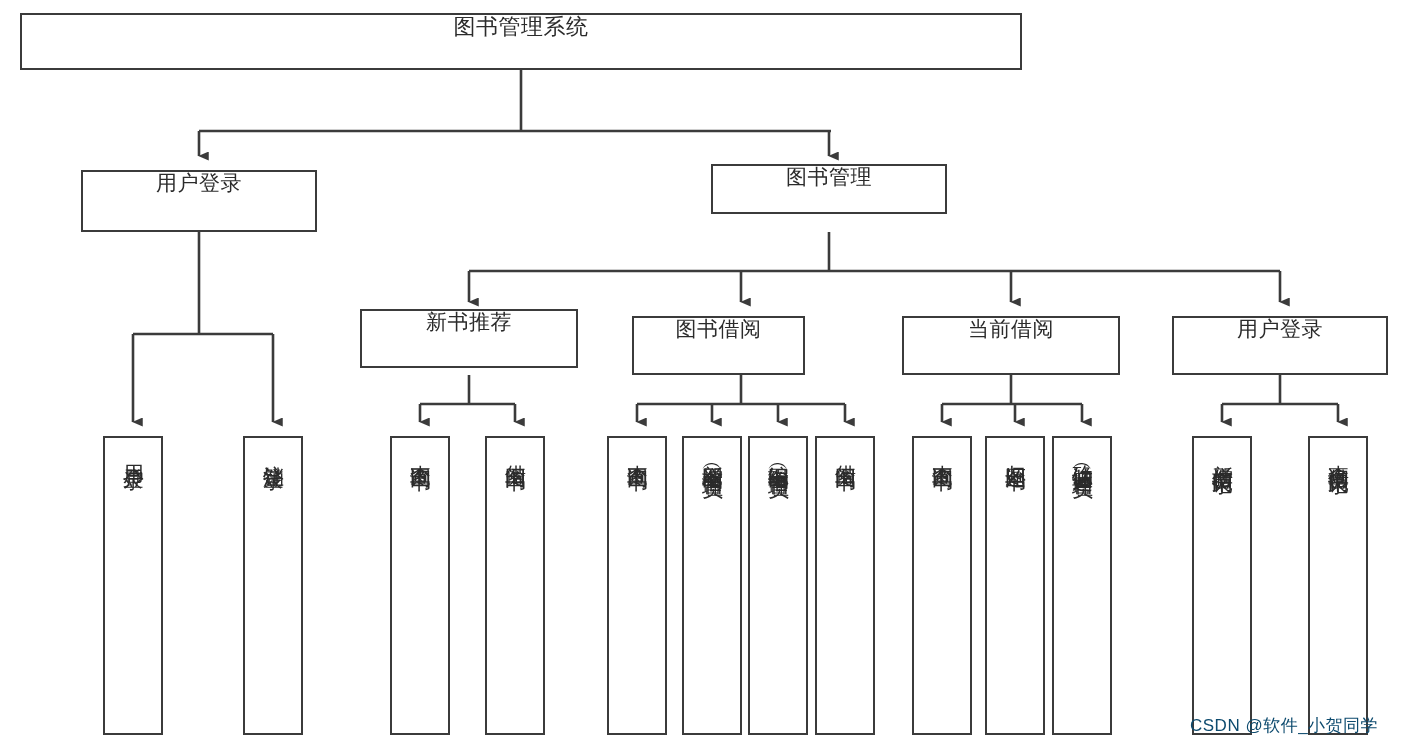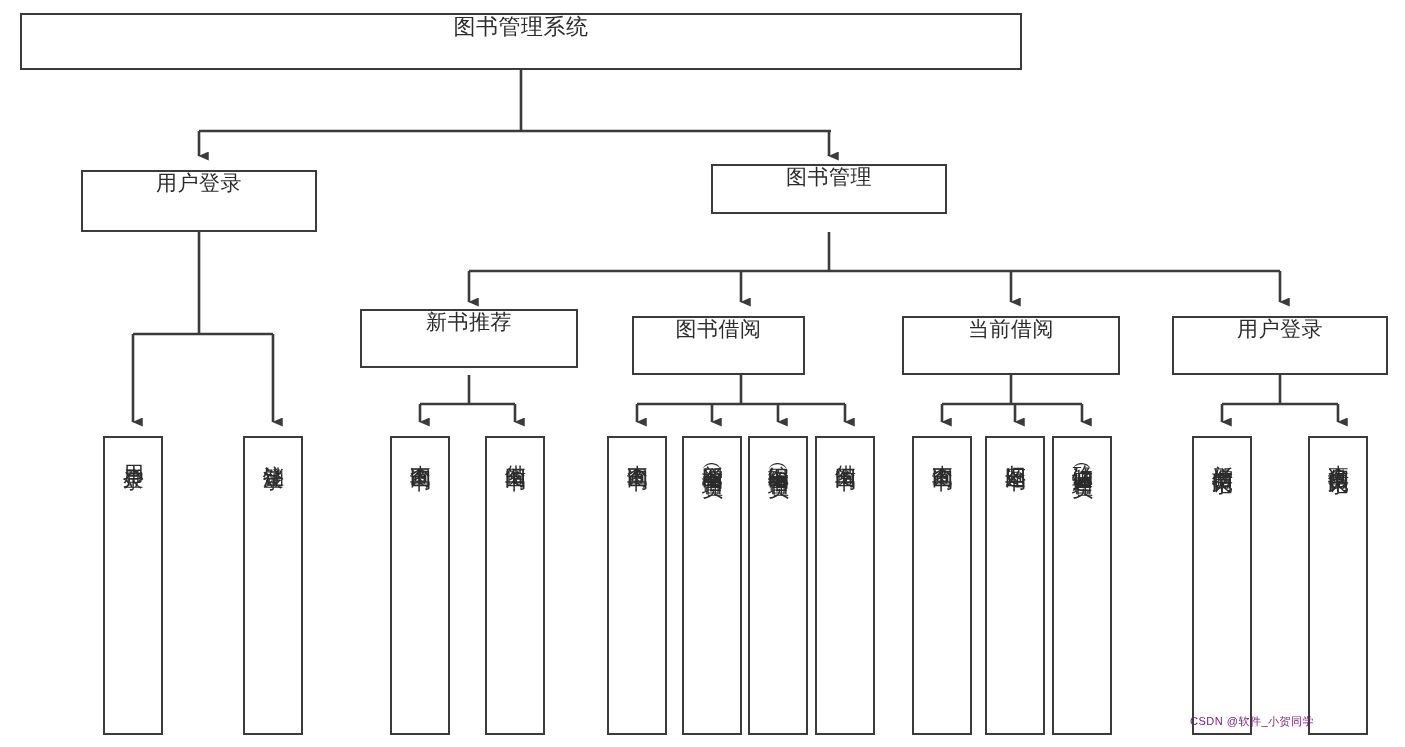--- a/index.html
+++ b/index.html
@@ -57,22 +57,22 @@
     text-orientation: upright;
     font-size: 21px;
     line-height: 1.18;
     letter-spacing: 2px;
     white-space: nowrap;
   }
   #watermark {
     position: absolute;
     left: 1190px;
     top: 714px;
-    font-size: 11px;
-    color: #701a75;
+    font-size: 17px;
+    color: #0c4a6e;
     letter-spacing: 0.5px;
     z-index: 3;
     white-space: nowrap;
   }
 </style>
 </head>
 <body>
 
 <div id="canvas">
 

